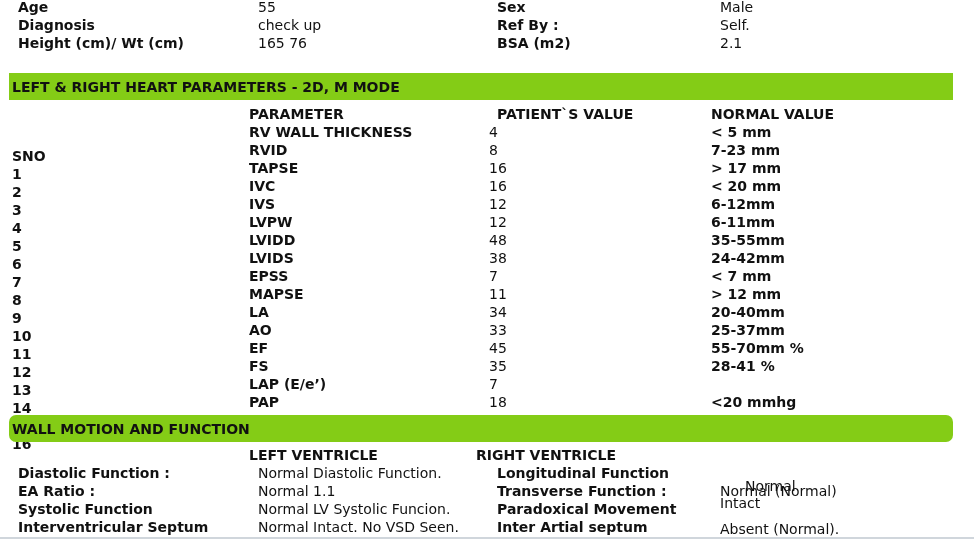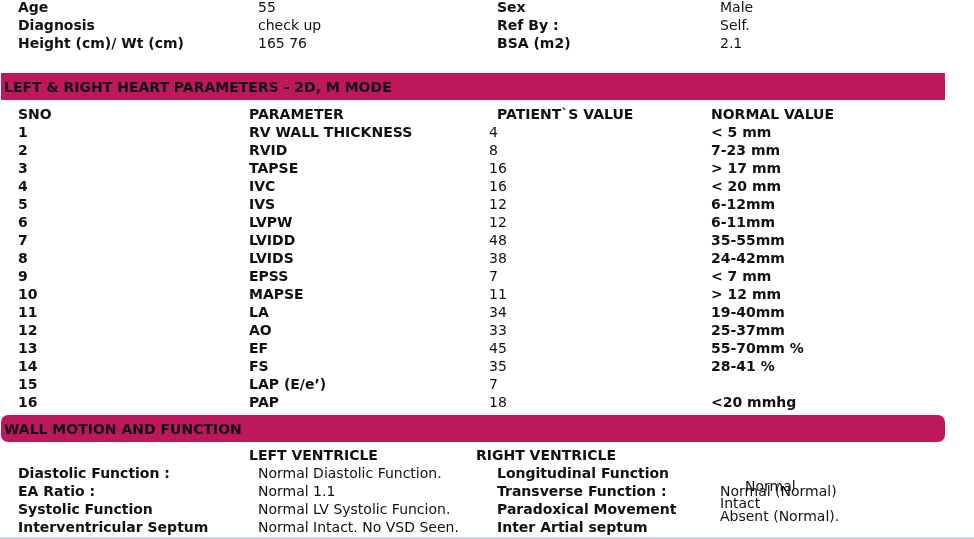--- a/index.html
+++ b/index.html
@@ -14,44 +14,44 @@
     position: relative;
     font-family: "DejaVu Sans", sans-serif;
     font-size: 14px;
     color: #111111;
   }
   .abs { position: absolute; white-space: nowrap; line-height: 18px; }
   .b { font-weight: bold; }
   .n { font-weight: normal; }
   .section-bar {
     position: absolute;
-    left: 1px;
+    left: 9px;
     width: 944px;
     height: 27px;
-    background: #be185d;
+    background: #84cc16;
   }
   .section-title {
     position: absolute;
     left: 3px;
     top: 5px;
     font-weight: bold;
     font-size: 14px;
     line-height: 18px;
     white-space: nowrap;
   }
   .bottom-rule {
     position: absolute;
     left: 0;
     top: 537px;
     width: 974px;
     height: 2px;
     background: #d0d6dc;
   }
   .row { position: absolute; left: 0; width: 974px; height: 18px; }
-  .col-sno { left: 18px; }
+  .col-sno { left: 12px; margin-top: 42px; }
   .col-param { left: 249px; }
   .col-val { left: 489px; }
   .col-norm { left: 711px; }
 </style>
 </head>
 <body>
 
 <div>
 
   <div class="abs b" style="left:18px;top:-2px;">Age</div>
@@ -139,21 +139,21 @@
   <div class="row" style="top:285px;">
     <div class="abs b col-sno">10</div>
     <div class="abs b col-param">MAPSE</div>
     <div class="abs n col-val">11</div>
     <div class="abs b col-norm">&gt; 12 mm</div>
   </div>
   <div class="row" style="top:303px;">
     <div class="abs b col-sno">11</div>
     <div class="abs b col-param">LA</div>
     <div class="abs n col-val">34</div>
-    <div class="abs b col-norm">19-40mm</div>
+    <div class="abs b col-norm">20-40mm</div>
   </div>
   <div class="row" style="top:321px;">
     <div class="abs b col-sno">12</div>
     <div class="abs b col-param">AO</div>
     <div class="abs n col-val">33</div>
     <div class="abs b col-norm">25-37mm</div>
   </div>
   <div class="row" style="top:339px;">
     <div class="abs b col-sno">13</div>
     <div class="abs b col-param">EF</div>
@@ -193,21 +193,21 @@
   <div class="abs n" style="left:745px;top:464px;margin-top:13px;">Normal</div>
 
   <div class="abs b" style="left:18px;top:482px;">EA Ratio :</div>
   <div class="abs n" style="left:258px;top:482px;">Normal 1.1</div>
   <div class="abs b" style="left:497px;top:482px;">Transverse Function :</div>
   <div class="abs n" style="left:720px;top:482px;">Normal (Normal)</div>
 
   <div class="abs b" style="left:18px;top:500px;">Systolic Function</div>
   <div class="abs n" style="left:258px;top:500px;">Normal LV Systolic Funcion.</div>
   <div class="abs b" style="left:497px;top:500px;">Paradoxical Movement</div>
-  <div class="abs n" style="left:720px;top:507px;">Absent (Normal).</div>
+  <div class="abs n" style="left:720px;top:520px;">Absent (Normal).</div>
 
   <div class="abs b" style="left:18px;top:518px;">Interventricular Septum</div>
   <div class="abs n" style="left:258px;top:518px;">Normal Intact. No VSD Seen.</div>
   <div class="abs b" style="left:497px;top:518px;">Inter Artial septum</div>
   <div class="abs n" style="left:720px;top:494px;">Intact</div>
 </div>
 
 <div class="bottom-rule"></div>
 
 </body></html>

